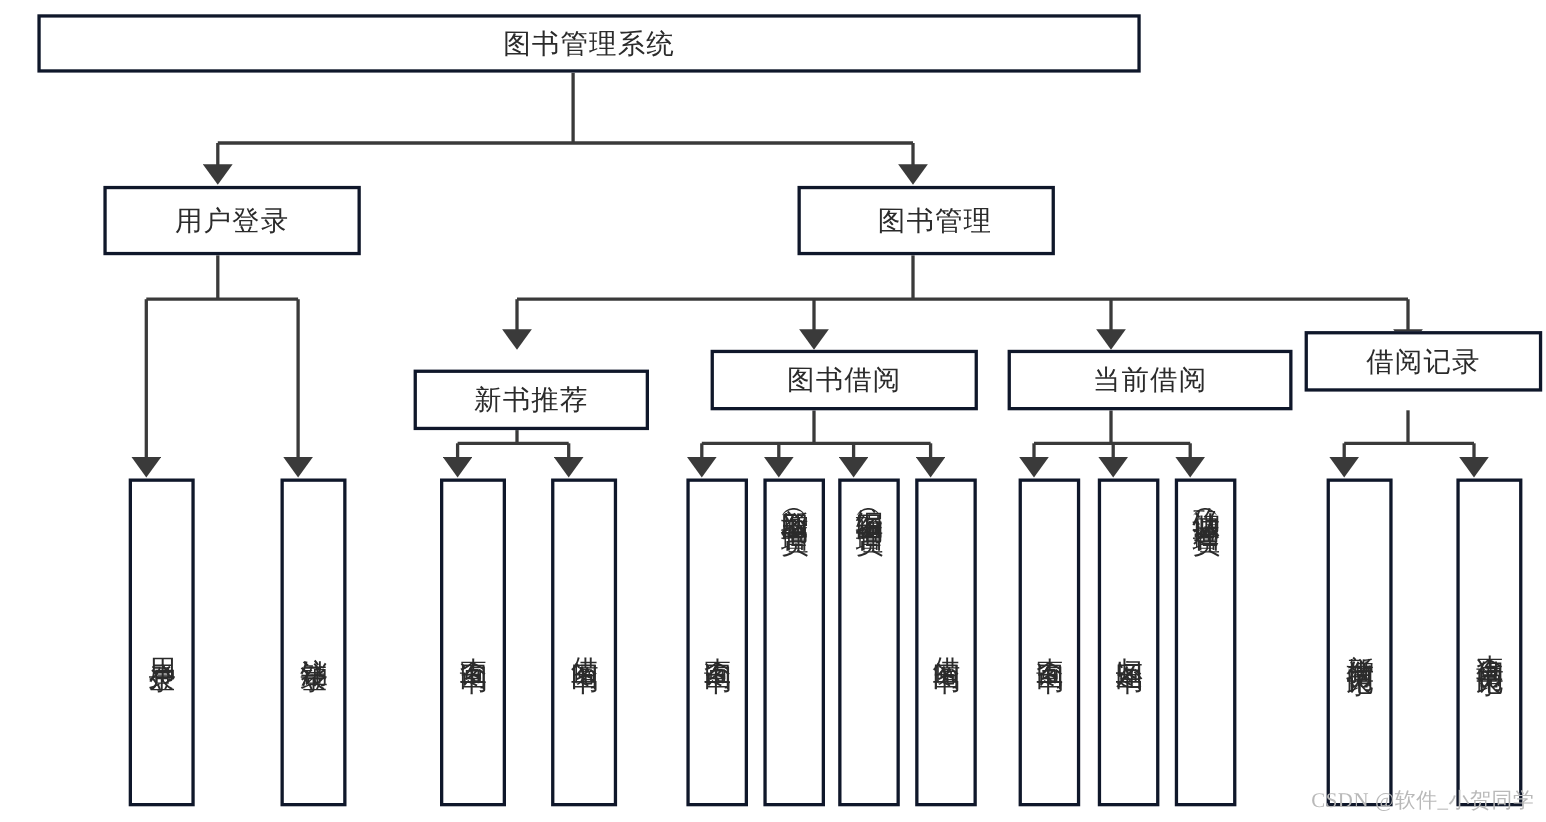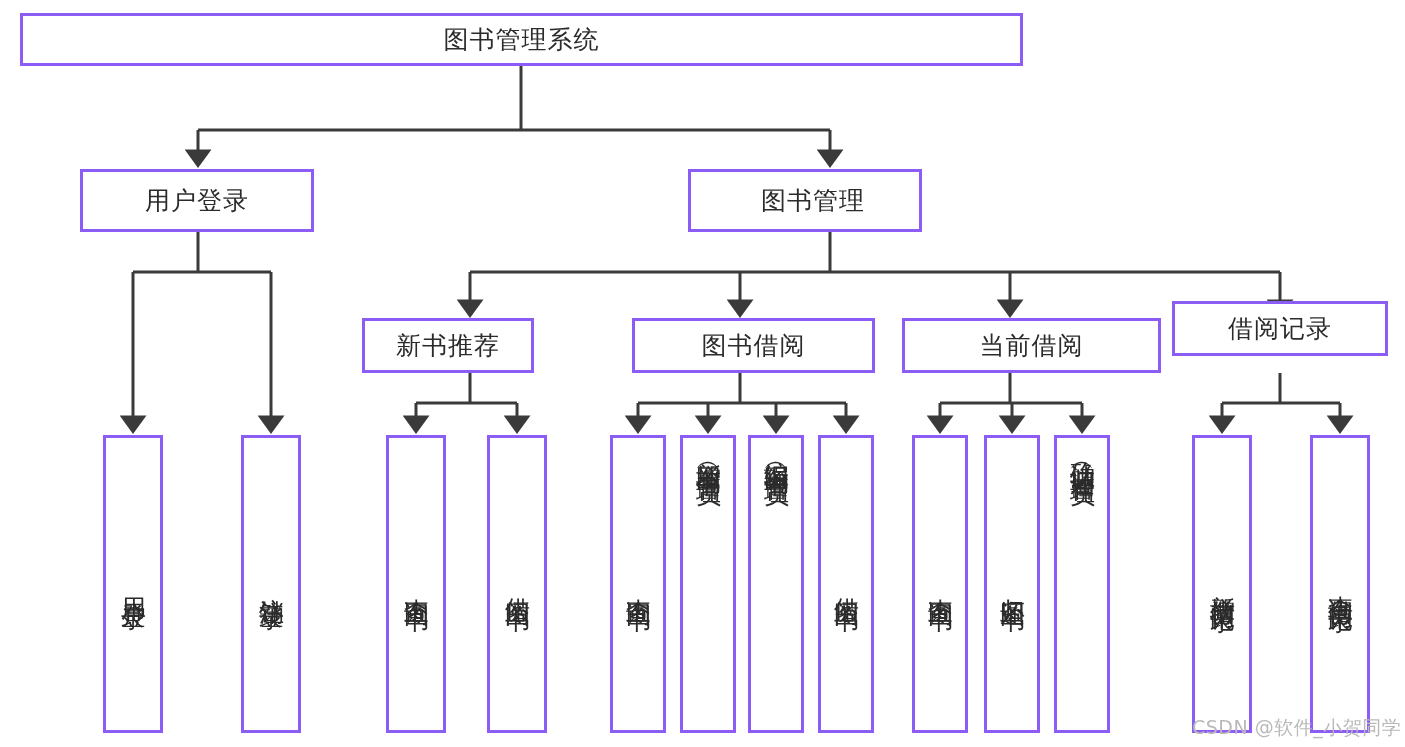--- a/index.html
+++ b/index.html
@@ -22,25 +22,26 @@
     left: 0;
     top: 0;
     width: 1405px;
     height: 747px;
     pointer-events: none;
   }
   .node {
     position: absolute;
     box-sizing: border-box;
     background: #ffffff;
-    border: 3px solid #8b5cf6;
+    border: 3px solid #0f172a;
     display: flex;
     align-items: center;
     justify-content: center;
     color: #2b2b2b;
+    margin-left: 14px;
   }
   .node.horiz {
     font-size: 25px;
     letter-spacing: 1px;
     line-height: 1.1;
   }
   .node.root {
     font-size: 25px;
   }
   .node.leaf {
@@ -68,20 +69,21 @@
   .leaf-inner.top {
     align-items: flex-start;
     padding-top: 4px;
   }
   .watermark {
     position: absolute;
     font-size: 19px;
     color: #b9b9b9;
     white-space: nowrap;
     letter-spacing: 0.5px;
+    font-family: Liberation Serif, serif;
   }
 </style>
 </head>
 <body>
 
 <div id="canvas">
 
   <svg class="wires" viewBox="0 0 1405 747" xmlns="http://www.w3.org/2000/svg">
     <defs>
       <marker id="arrowhead" markerWidth="9" markerHeight="9" refX="2.2" refY="4.5" orient="auto" markerUnits="strokeWidth">
@@ -132,25 +134,25 @@
     </g>
   </svg>
 
   <div class="node horiz root" style="left:20px; top:13px; width:1003px; height:53px;">
     <span>图书管理系统</span>
   </div>
 
   <div class="node horiz" style="left:80px; top:169px; width:234px; height:63px;">
     <span>用户登录</span>
   </div>
-  <div class="node horiz" style="left:688px; top:169px; width:234px; height:63px;padding-left:16px;">
+  <div class="node horiz" style="left:711px; top:169px; width:234px; height:63px;padding-left:16px;">
     <span>图书管理</span>
   </div>
 
-  <div class="node horiz" style="left:362px; top:318px; width:172px; height:55px;">
+  <div class="node horiz" style="left:362px; top:336px; width:214px; height:55px;">
     <span>新书推荐</span>
   </div>
   <div class="node horiz" style="left:632px; top:318px; width:243px; height:55px;">
     <span>图书借阅</span>
   </div>
   <div class="node horiz" style="left:902px; top:318px; width:259px; height:55px;">
     <span>当前借阅</span>
   </div>
   <div class="node horiz" style="left:1172px; top:301px; width:216px; height:55px;text-align:right;">
     <span>借阅记录</span>

